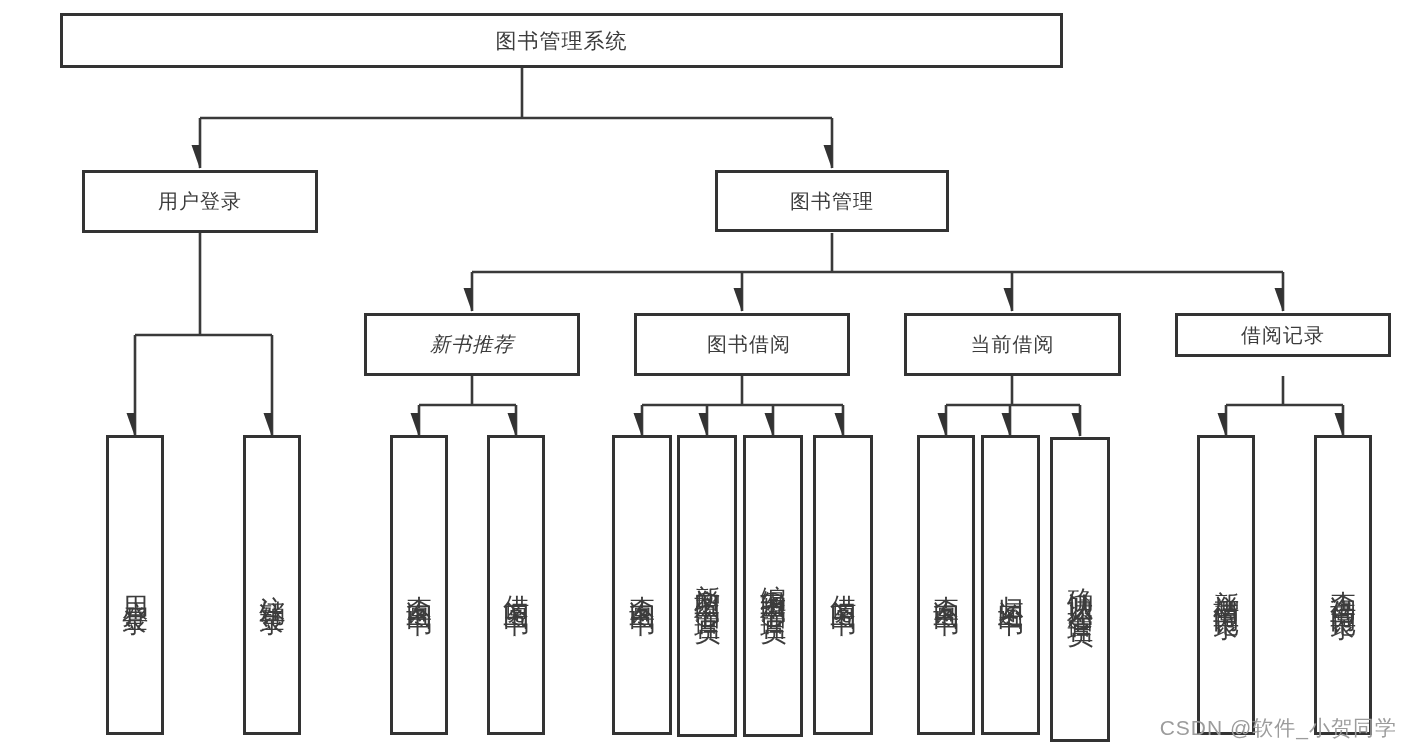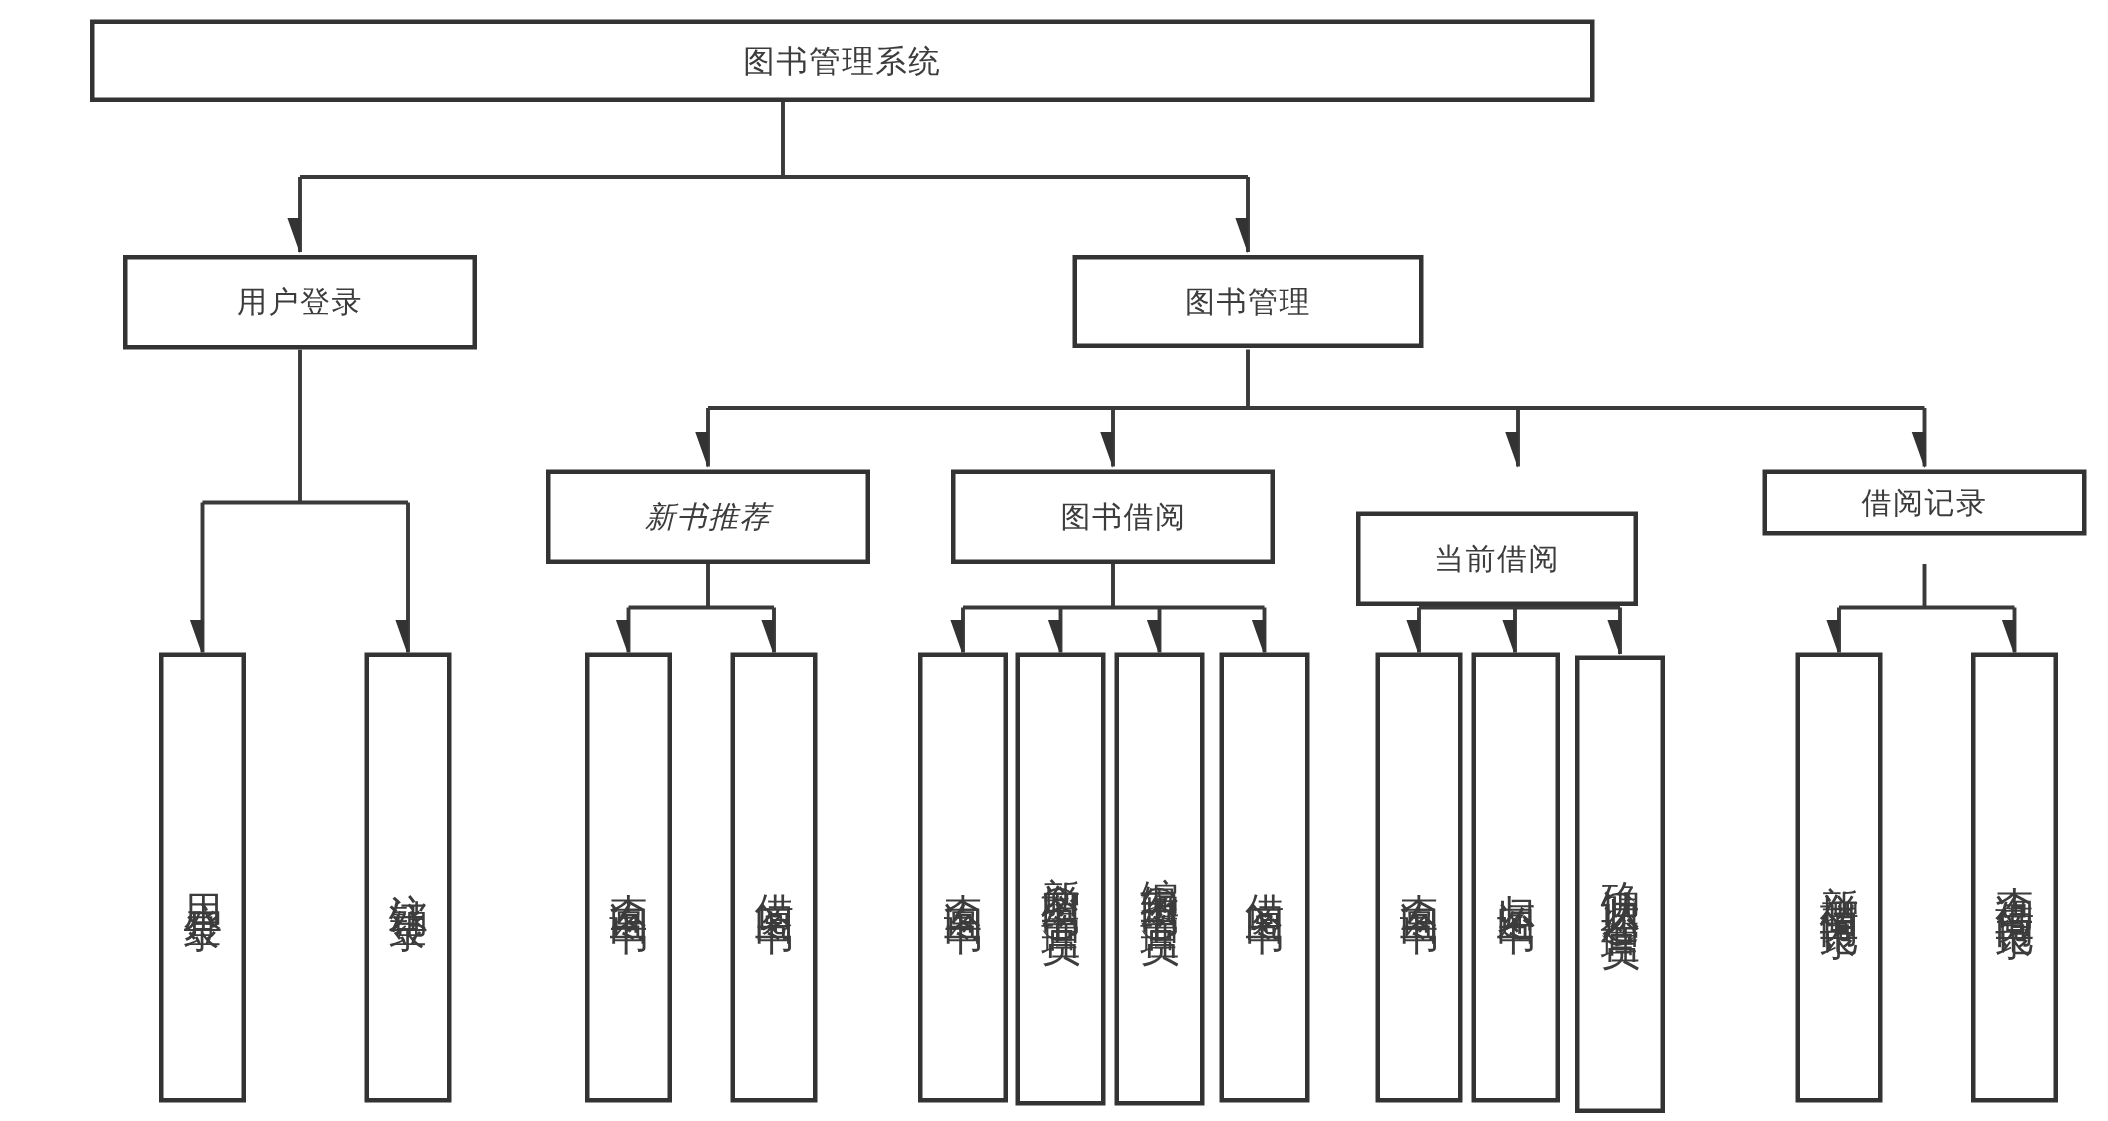--- a/index.html
+++ b/index.html
@@ -96,21 +96,21 @@
   <div class="node mid-node" style="left:715px;top:170px;width:234px;height:62px;">
     <span>图书管理</span>
   </div>
 
   <div class="node mid-node" style="left:364px;top:313px;width:216px;height:63px;font-style:italic;">
     <span>新书推荐</span>
   </div>
   <div class="node mid-node" style="left:634px;top:313px;width:216px;height:63px;padding-left:14px;">
     <span>图书借阅</span>
   </div>
-  <div class="node mid-node" style="left:904px;top:313px;width:188px;height:63px;margin-top:28px;">
+  <div class="node mid-node" style="left:904px;top:313px;width:217px;height:63px;">
     <span>当前借阅</span>
   </div>
   <div class="node mid-node" style="left:1175px;top:313px;width:216px;height:44px;">
     <span>借阅记录</span>
   </div>
 
   <div class="node leaf-node" style="left:106px;top:435px;width:58px;height:300px;">
     <span class="vtext">用户登录</span>
   </div>
   <div class="node leaf-node" style="left:243px;top:435px;width:58px;height:300px;">
@@ -147,13 +147,14 @@
     <span class="vtext">确认归还（管理员）</span>
   </div>
 
   <div class="node leaf-node" style="left:1197px;top:435px;width:58px;height:300px;">
     <span class="vtext">新增借阅记录</span>
   </div>
   <div class="node leaf-node" style="left:1314px;top:435px;width:58px;height:300px;">
     <span class="vtext">查询借阅记录</span>
   </div>
 
+  <div class="watermark">CSDN @软件_小贺同学</div>
 </div>
 
 </body></html>

